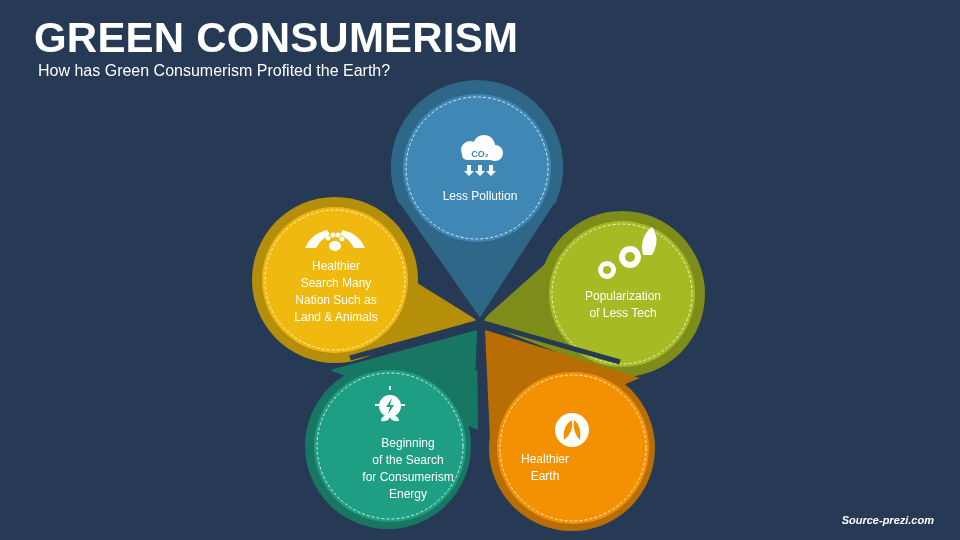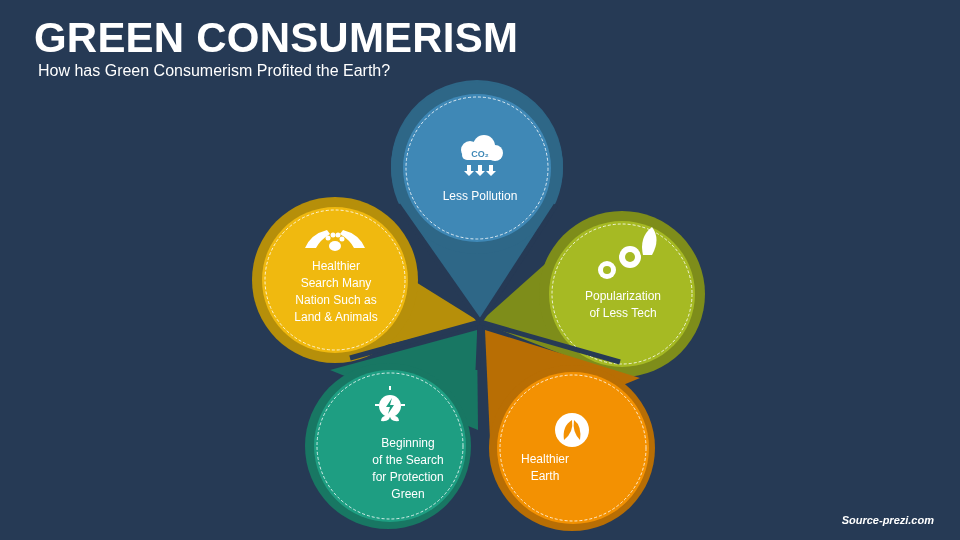--- a/index.html
+++ b/index.html
@@ -112,22 +112,22 @@
 </div>
 
 <div class="label" style="left:623px; top:288px;">
   <div>Popularization</div>
   <div>of Less Tech</div>
 </div>
 
 <div class="label" style="left:408px; top:435px;">
   <div>Beginning</div>
   <div>of the Search</div>
-  <div>for Protection</div>
-  <div>Green</div>
+  <div>for Consumerism</div>
+  <div>Energy</div>
 </div>
 
 <div class="label" style="left:545px; top:451px;">
   <div>Healthier</div>
   <div>Earth</div>
 </div>
 
 <div class="footer">Source-prezi.com</div>
 
 </body></html>

